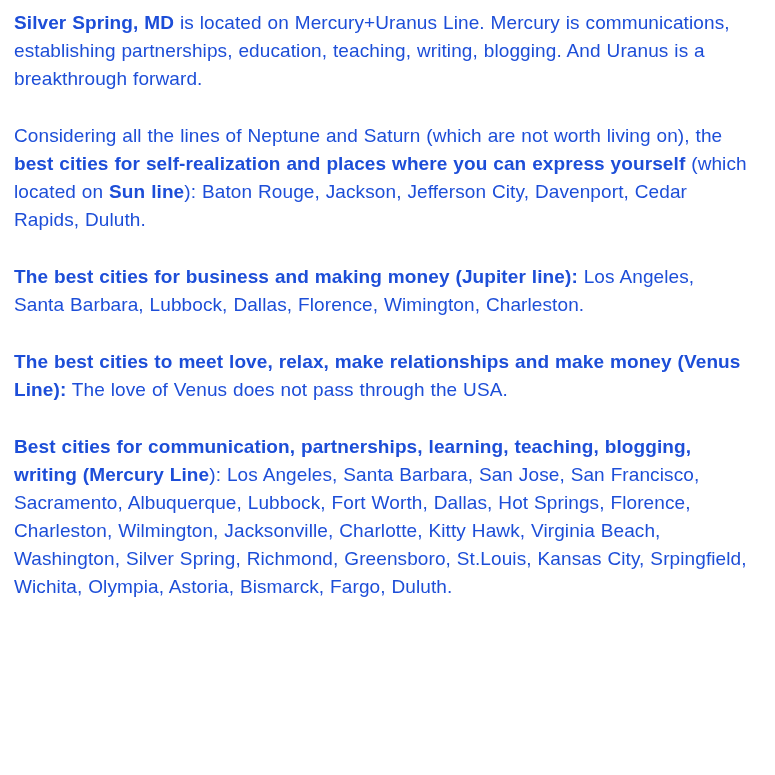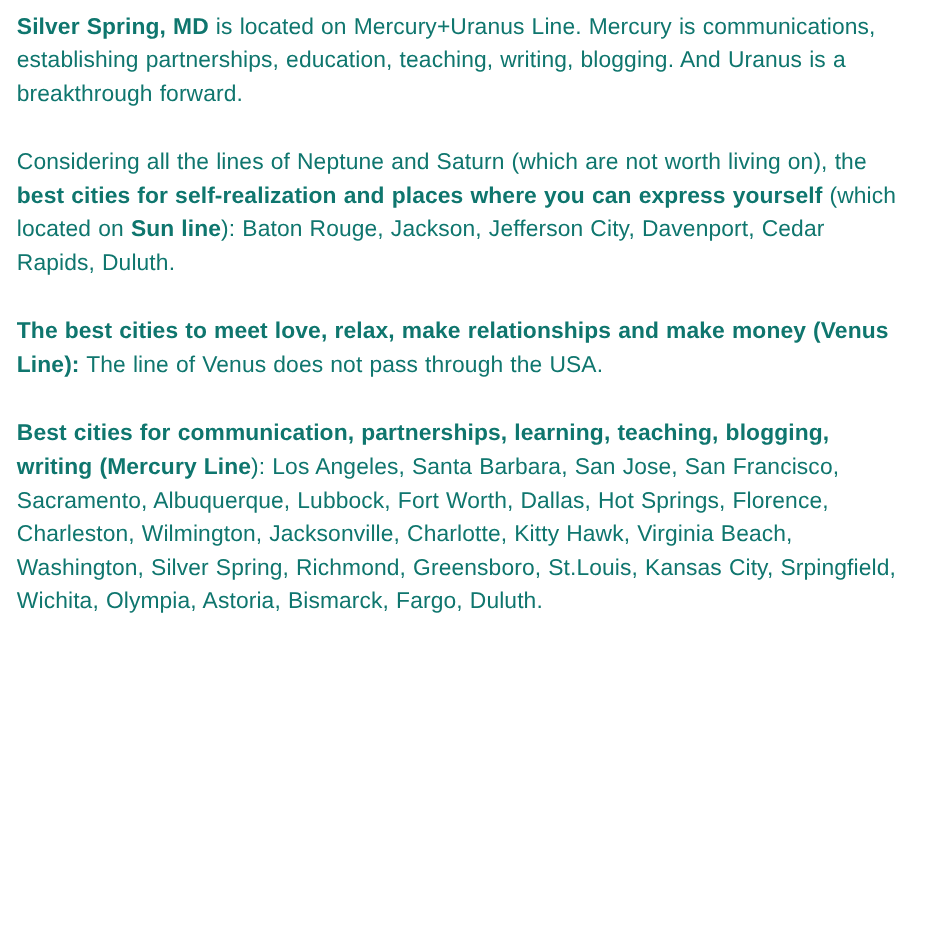--- a/index.html
+++ b/index.html
@@ -10,34 +10,35 @@
   body {
     width: 775px;
     height: 775px;
     overflow: hidden;
     font-family: "Liberation Sans", sans-serif;
   }
   .doc {
     box-sizing: border-box;
     width: 775px;
     padding: 9px 26px 0 14px;
-    color: #0f766e;
+    color: #1d4ed8;
   }
   .doc p {
     margin: 0 0 29px 0;
     font-size: 19px;
     line-height: 28px;
     font-weight: 400;
     letter-spacing: 0.1px;
     word-spacing: 0.5px;
   }
   .doc p span.run { font-weight: 400; }
   .doc p span.run-bold { font-weight: 700; }
 </style>
 </head>
 <body>
 
 <div class="doc">
     <p><span class="run run-bold">Silver Spring, MD</span><span class="run"> is located on Mercury+Uranus Line. Mercury is communications, establishing partnerships, education, teaching, writing, blogging. And Uranus is a breakthrough forward.</span></p>
     <p><span class="run">Considering all the lines of Neptune and Saturn (which are not worth living on), the </span><span class="run run-bold">best cities for self-realization and places where you can express yourself</span><span class="run"> (which located on </span><span class="run run-bold">Sun line</span><span class="run">): Baton Rouge, Jackson, Jefferson City, Davenport, Cedar Rapids, Duluth.</span></p>
-    <p><span class="run run-bold">The best cities to meet love, relax, make relationships and make money (Venus Line):</span><span class="run"> The line of Venus does not pass through the USA.</span></p>
+    <p><span class="run run-bold">The best cities for business and making money (Jupiter line):</span><span class="run"> Los Angeles, Santa Barbara, Lubbock, Dallas, Florence, Wimington, Charleston.</span></p>
+    <p><span class="run run-bold">The best cities to meet love, relax, make relationships and make money (Venus Line):</span><span class="run"> The love of Venus does not pass through the USA.</span></p>
     <p><span class="run run-bold">Best cities for communication, partnerships, learning, teaching, blogging, writing (Mercury Line</span><span class="run">): Los Angeles, Santa Barbara, San Jose, San Francisco, Sacramento, Albuquerque, Lubbock, Fort Worth, Dallas, Hot Springs, Florence, Charleston, Wilmington, Jacksonville, Charlotte, Kitty Hawk, Virginia Beach, Washington, Silver Spring, Richmond, Greensboro, St.Louis, Kansas City, Srpingfield, Wichita, Olympia, Astoria, Bismarck, Fargo, Duluth.</span></p>
   </div>
 
 </body></html>

